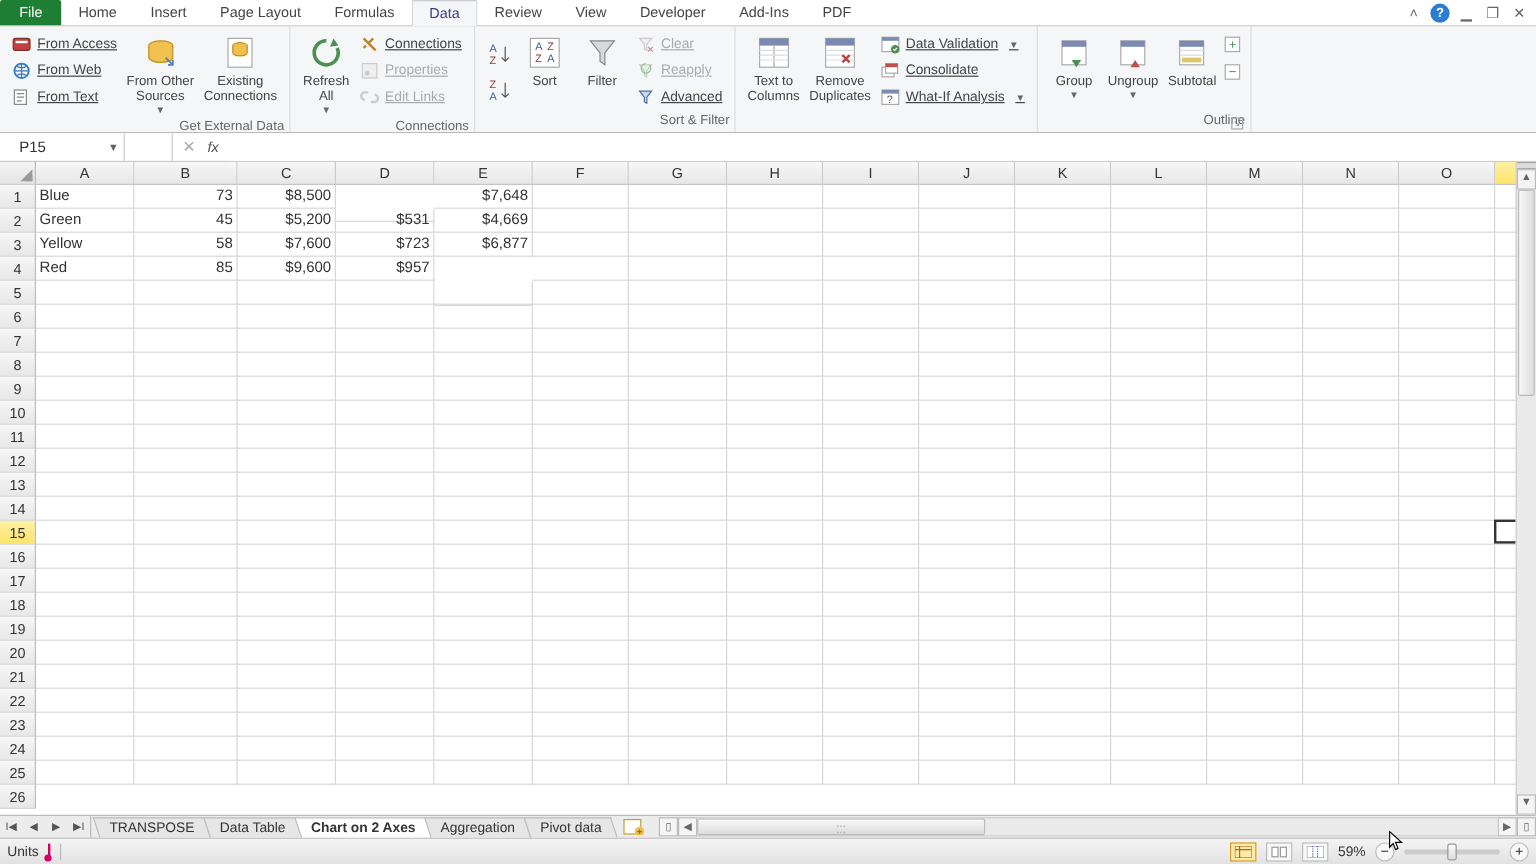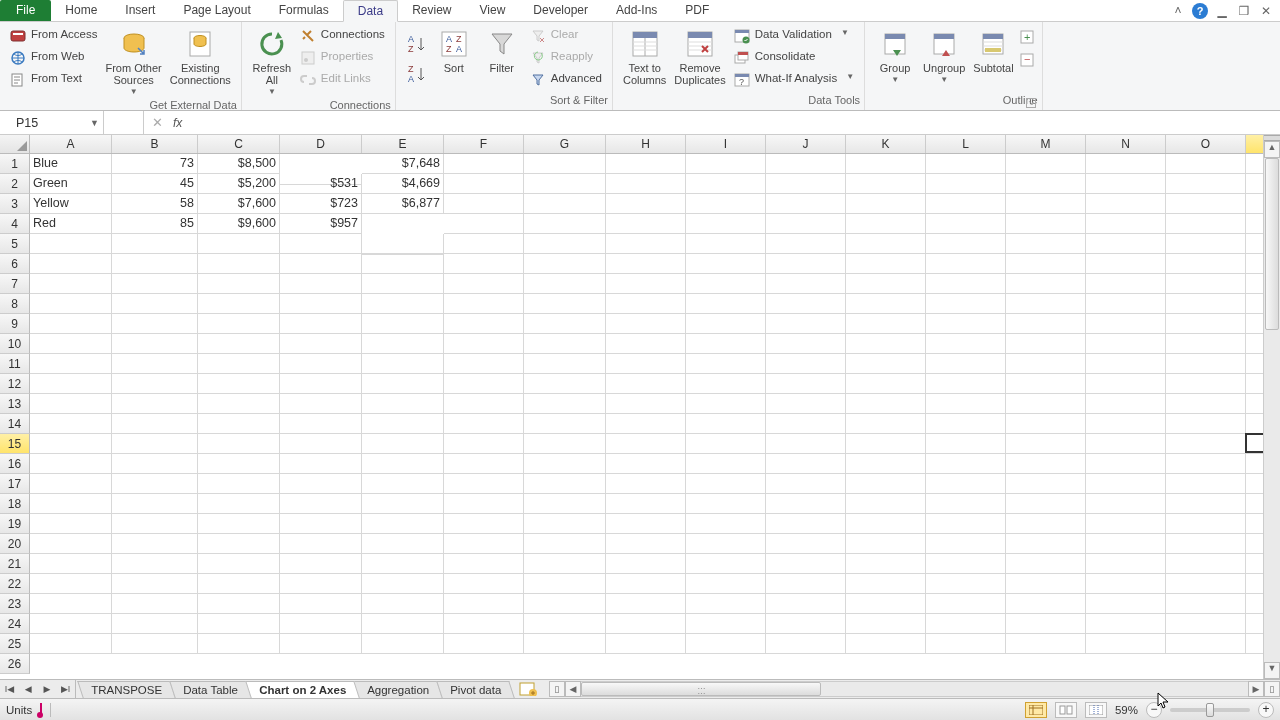--- a/index.html
+++ b/index.html
@@ -16,21 +16,21 @@
 
 
 .ribbon { height: 89px; background: #f5f6f7; border-bottom: 1px solid #bbb; display: flex; }
 .ribbon-group { display: flex; flex-direction: column; border-right: 1px solid #ddd; padding: 2px 4px 0; }
 .ribbon-group .controls { flex: 1; display: flex; align-items: flex-start; padding: 2px 2px 0; }
 .ribbon-group .label { height: 16px; font-size: 11px; color: #666; text-align: right; position: relative; }
 .ribbon-group .label .launcher { position: absolute; right: 2px; bottom: 2px; width: 10px; height: 10px; border: 1px solid #aaa; font-size: 7px; color: #888; display: flex; align-items: center; justify-content: center; }
 
 .vbtn { display: flex; flex-direction: column; align-items: center; padding: 2px 4px; gap: 2px; text-align: center; font-size: 11px; line-height: 1.1; color: #444; min-width: 48px; }
 .vbtn .ico { width: 32px; height: 32px; display: flex; align-items: center; justify-content: center; }
-.hbtn { display: flex; align-items: flex-start; gap: 5px; padding: 2px 4px; font-size: 11.5px; color: #444; height: 22px; white-space: nowrap; }
+.hbtn { display: flex; align-items: center; gap: 5px; padding: 2px 4px; font-size: 11.5px; color: #444; height: 22px; white-space: nowrap; text-decoration: underline; }
 .hbtn.disabled { color: #aaa; }
 .hbtn .ico { width: 16px; height: 16px; display: flex; align-items: center; justify-content: center; }
 .stack { display: flex; flex-direction: column; }
 
 
 .formula-bar { height: 24px; display: flex; align-items: stretch; border-bottom: 1px solid #ccc; background: #fff; }
 .name-box { width: 104px; border-right: 1px solid #ccc; display: flex; align-items: center; padding-left: 16px; font-size: 12.5px; position: relative; }
 .name-box .dd { position: absolute; right: 4px; font-size: 9px; color: #666; }
 .fx-area { display: flex; align-items: center; padding-left: 8px; gap: 10px; flex: 1; }
 .fx-label { font-style: italic; font-size: 12px; color: #555; }
@@ -355,21 +355,20 @@
                 <rect x="1" y="2" width="14" height="12" fill="#fff" stroke="#aaa"></rect>
                 <rect x="1" y="2" width="14" height="3" fill="#7a8ab0"></rect>
                 <text x="5" y="13" font-size="9" fill="#555">?</text>
               </svg>
             </span>
             <span>What-If Analysis</span>
             <span style="font-size:8px;color:#666;margin-left:4px">▼</span>
           </div>
       </div>
     </div>
-    <div class="label">Data Tools</div>
   </div>
 
   <div class="ribbon-group" style="flex:0 0 auto">
     <div class="controls">
       <div class="vbtn">
           <span class="ico">
             <svg width="32" height="32">
               <rect x="6" y="6" width="20" height="20" fill="#fff" stroke="#aaa"></rect>
               <rect x="6" y="6" width="20" height="5" fill="#7a8ab0"></rect>
               <path d="M14 22l4 6 4-6" fill="#4a9050"></path>

